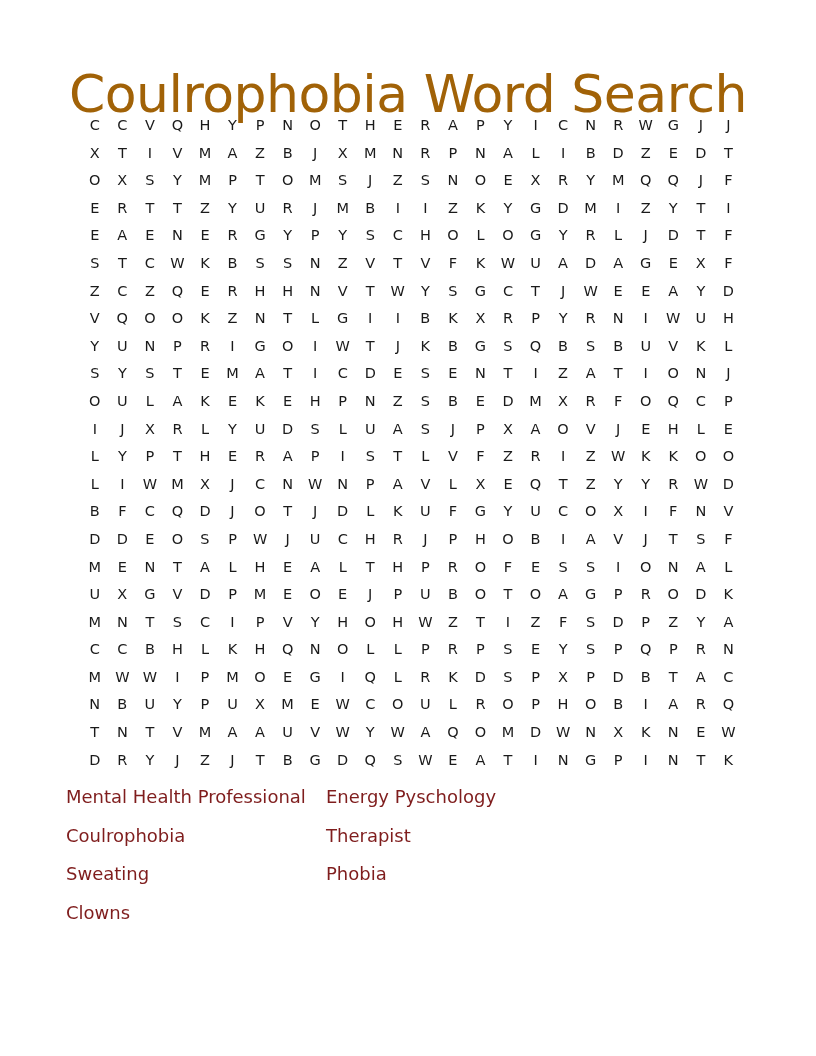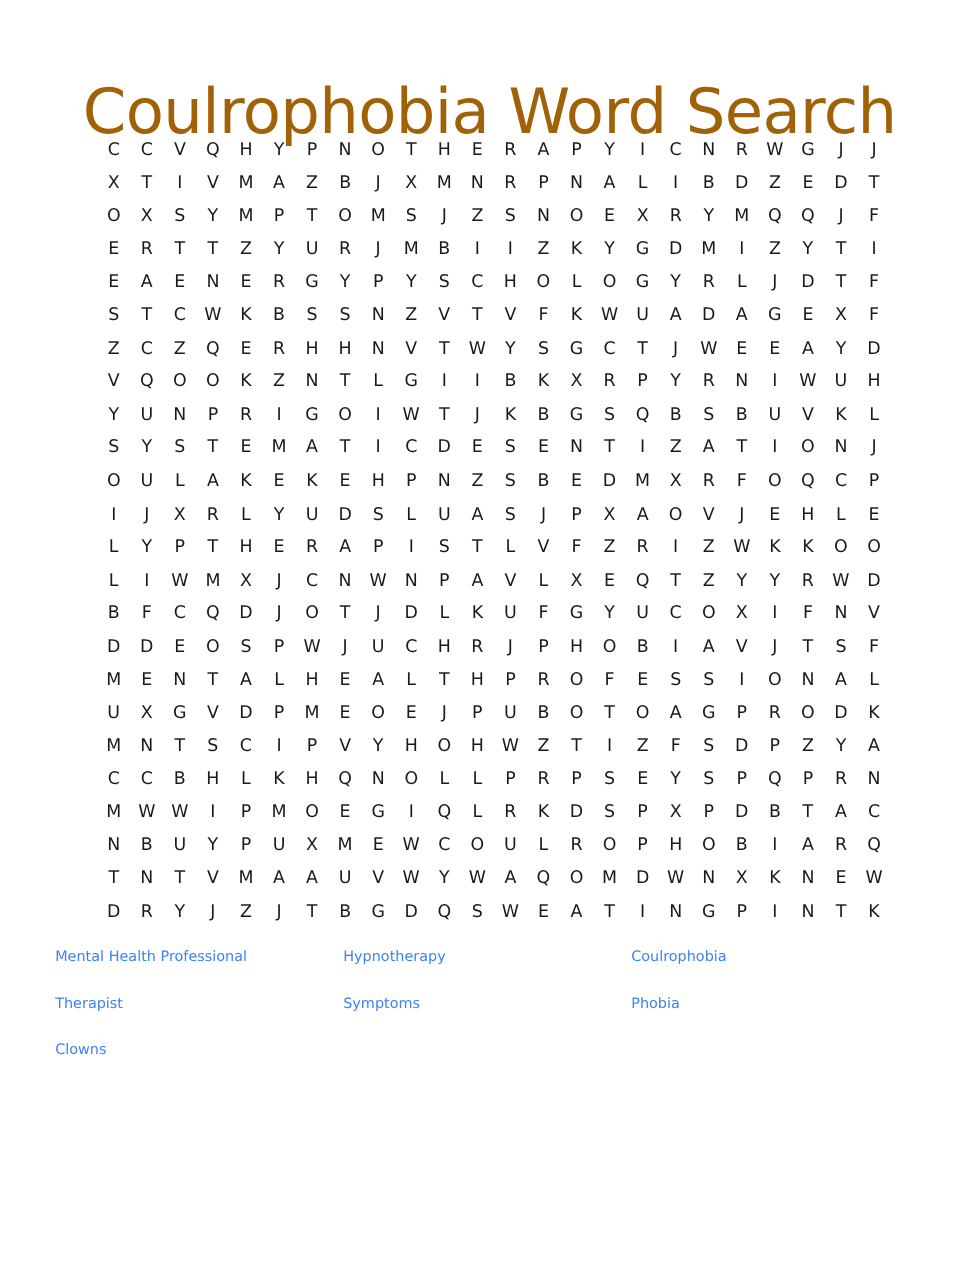--- a/index.html
+++ b/index.html
@@ -62,26 +62,27 @@
     top: 778px;
     left: 46px;
     width: 724px;
     display: flex;
     flex-wrap: wrap;
   }
   .word-item {
     width: 240px;
     box-sizing: border-box;
     font-family: "DejaVu Sans", sans-serif;
-    font-size: 12px;
+    font-size: 18px;
     line-height: 38.5px;
     height: 38.5px;
-    color: #3b82f6;
+    color: #7f1d1d;
     white-space: nowrap;
     overflow: visible;
+    margin-left: 20px;
   }
 </style>
 </head>
 <body>
 
 <div class="page">
 
   <h1 class="puzzle-title">Coulrophobia Word Search</h1>
 
   <div class="grid-wrap">
@@ -706,21 +707,21 @@
         <span class="grid-cell">P</span>
         <span class="grid-cell">I</span>
         <span class="grid-cell">N</span>
         <span class="grid-cell">T</span>
         <span class="grid-cell">K</span>
       </div>
     </div>
 
   <div class="wordlist">
       <div class="word-item">Mental Health Professional</div>
-      <div class="word-item">Hypnotherapy</div>
+      <div class="word-item">Energy Pyschology</div>
       <div class="word-item">Coulrophobia</div>
       <div class="word-item">Therapist</div>
-      <div class="word-item">Symptoms</div>
+      <div class="word-item">Sweating</div>
       <div class="word-item">Phobia</div>
       <div class="word-item">Clowns</div>
     </div>
 
 </div>
 
 </body></html>

